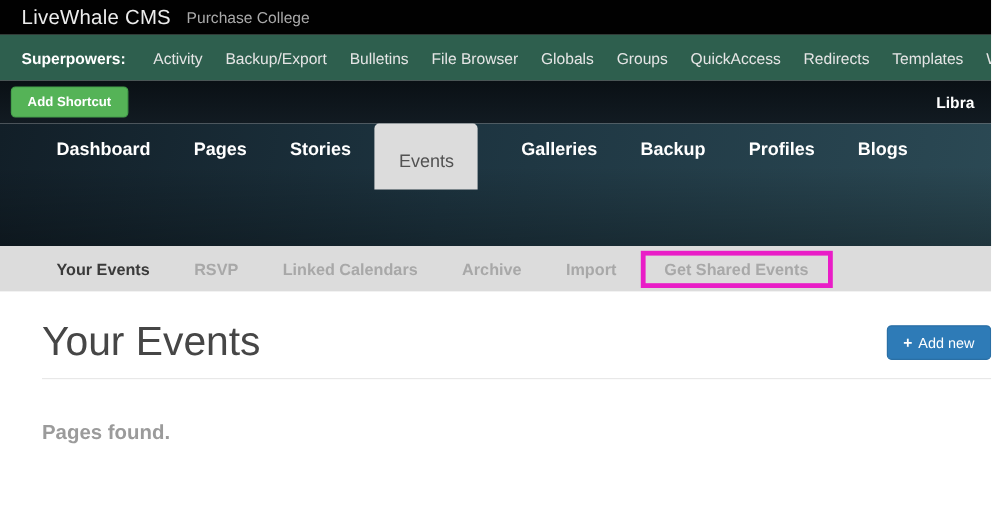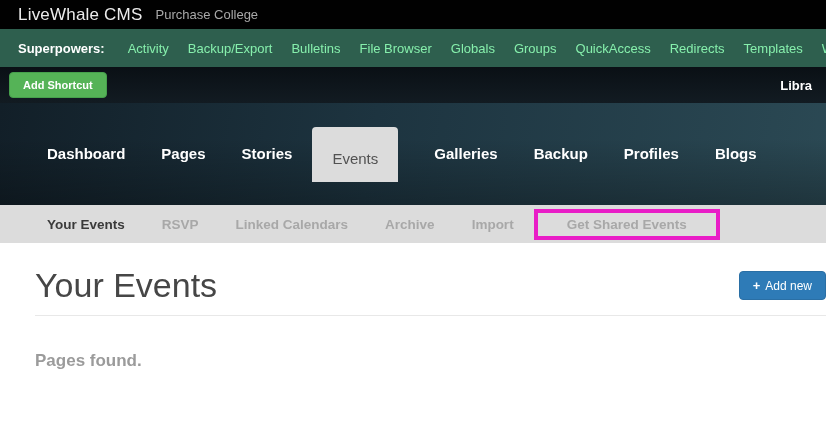--- a/index.html
+++ b/index.html
@@ -16,63 +16,63 @@
   .brand { color: #ececec; font-size: 17px; font-weight: 400; letter-spacing: .2px; }
   .client { color: #a9a9a9; font-size: 13px; }
 
   
   .superbar {
     height: 38px; background: #2e5f4e;
     display: flex; align-items: center; padding-left: 18px; gap: 19px;
     font-size: 13px; white-space: nowrap; overflow: hidden;
   }
   .superbar .sp-label { color: #ffffff; font-weight: bold; margin-right: 4px; }
-  .superbar .sp-item { color: #86efac; cursor: pointer; }
+  .superbar .sp-item { color: #e5e5e5; cursor: pointer; }
 
   
   .shortcutbar {
     height: 36px; background: linear-gradient(to bottom, #0a1015, #121b22);
     display: flex; align-items: center; justify-content: space-between;
     padding: 0 14px 0 9px;
   }
   .btn-add-shortcut {
     background: #55b357; border: 1px solid #46a04c; border-radius: 4px;
     color: #fff; font-size: 11px; font-weight: bold; padding: 6px 13px;
     font-family: "Liberation Sans", sans-serif; cursor: pointer;
   }
   .shortcut-right { color: #ffffff; font-weight: bold; font-size: 13px; white-space: nowrap; }
 
   
   .mainnav {
     height: 102px;
     background-image:
       linear-gradient(to bottom, rgba(0,0,0,0) 35%, rgba(0,0,0,0.28) 100%),
       linear-gradient(100deg, #121f28 0%, #1d3440 45%, #2b4954 100%);
-    display: flex; align-items: center; padding-left: 47px;
+    display: flex; align-items: flex-start; padding-left: 47px;
   }
   .tab {
     color: #ffffff; font-size: 15px; font-weight: bold;
     padding: 13px 0 15px 0; margin-right: 36px; cursor: pointer; white-space: nowrap;
   }
   .tab.active {
     background: #dcdcdc; color: #525252; font-weight: normal;
     border-radius: 4px 4px 0 0; padding: 23px 20px 15px 20px;
     margin-left: -16px; margin-right: 36px;
   }
 
   
   .subnav {
     height: 38px; background: #dcdcdc;
     display: flex; align-items: center; padding-left: 47px; gap: 37px;
     font-size: 13.5px; font-weight: bold; white-space: nowrap;
   }
   .subnav .sn-item { color: #a8a8a8; cursor: pointer; }
   .subnav .sn-item.active { color: #3a3a3a; }
   .subnav .sn-item.highlighted {
-    border: 4px solid #e91dc7; padding: 4px 29px; margin-left: -17px;
+    border: 4px solid #e91dc7; padding: 4px 16px; margin-left: -17px;
   }
 
   
   .content { padding: 24px 0 0 35px; background: #ffffff; }
   .page-head {
     display: flex; justify-content: space-between; align-items: center;
     border-bottom: 1px solid #e8e8e8; padding-bottom: 11px;
   }
   h1.page-title { font-size: 34px; font-weight: normal; color: #464646; line-height: 1.1; }
   .btn-add-new {

